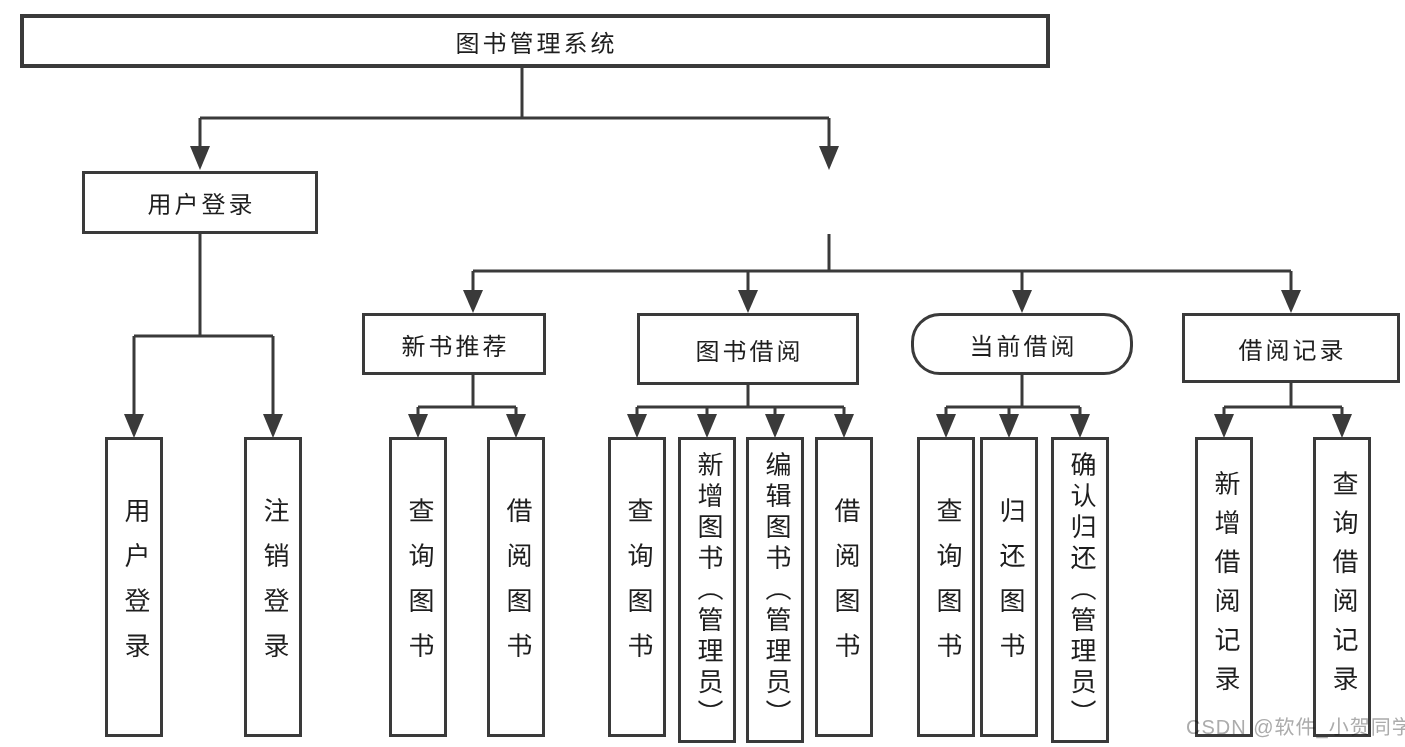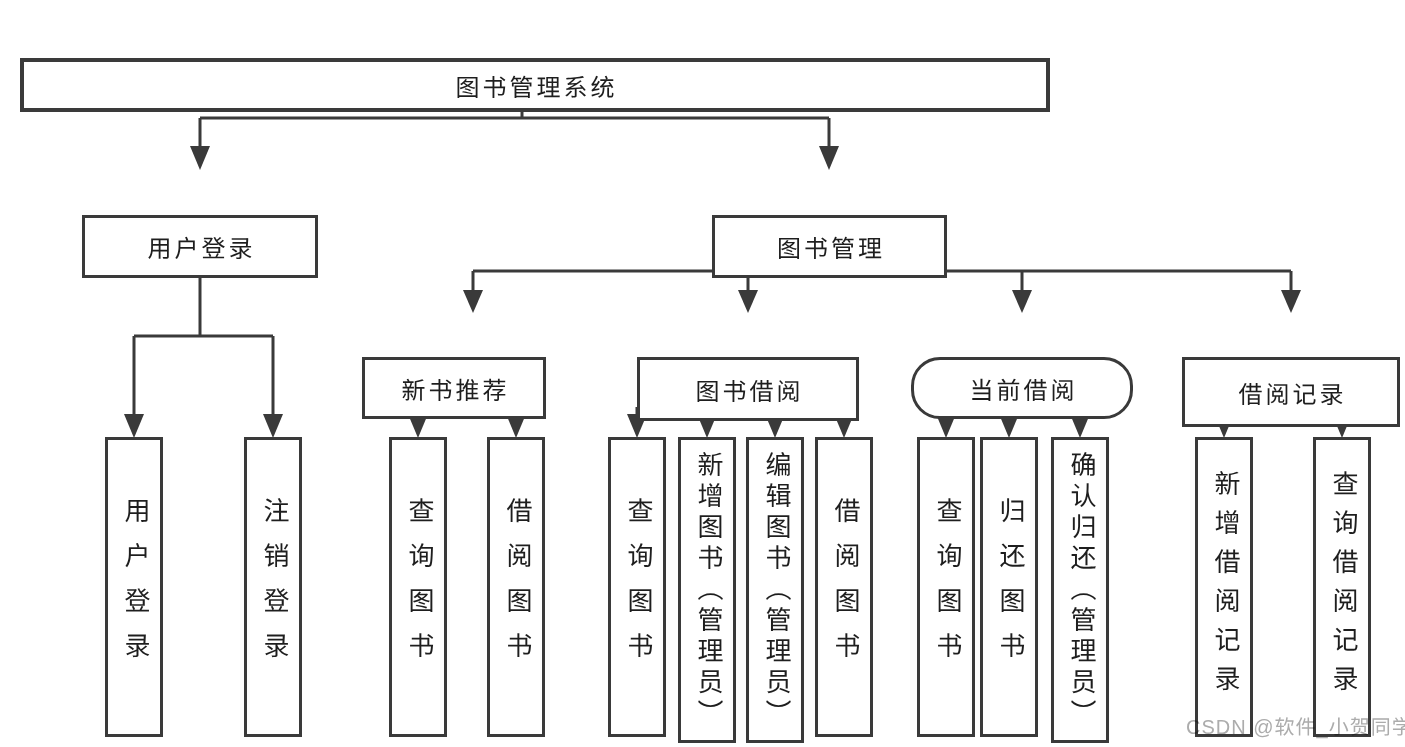--- a/index.html
+++ b/index.html
@@ -7,21 +7,21 @@
     position:relative;width:1405px;height:747px;background:#ffffff;overflow:hidden;
     font-family:"Liberation Sans","DejaVu Sans",sans-serif;
   }
   svg.wires{position:absolute;left:0;top:0;width:1405px;height:747px;}
   .box{
     position:absolute;box-sizing:border-box;background:#ffffff;
     border:3px solid #3a3a3a;color:#1e1e1e;
   }
   .hbox{
     display:flex;align-items:center;justify-content:center;
-    font-size:24px;letter-spacing:3px;padding-left:3px;white-space:nowrap;margin-top:44px;
+    font-size:24px;letter-spacing:3px;padding-left:3px;white-space:nowrap;
   }
   .root{border-width:4px;}
   .leaf{
     width:58px;height:300px;
     writing-mode:vertical-rl;text-orientation:mixed;
     text-align:center;font-size:26px;line-height:50px;letter-spacing:19px;
   }
   .leaf.long{letter-spacing:13px;}
   .leaf.admin{height:306px;letter-spacing:5px;}
   .watermark{
@@ -84,24 +84,23 @@
       <path d="M999 414 H1019 L1009 438 Z"></path>
       <path d="M1070 414 H1090 L1080 438 Z"></path>
       <path d="M1214 414 H1234 L1224 438 Z"></path>
       <path d="M1332 414 H1352 L1342 438 Z"></path>
     </g>
   </svg>
 
   <div class="box hbox root" style="left:20px;top:14px;width:1030px;height:54px;">图书管理系统</div>
 
   <div class="box hbox" style="left:82px;top:171px;width:236px;height:63px;">用户登录</div>
-  <div class="box hbox" style="left:712px;top:171px;width:235px;height:63px;">图书管理</div>
 
   <div class="box hbox" style="left:362px;top:313px;width:184px;height:62px;">新书推荐</div>
-  <div class="box hbox" style="left:637px;top:313px;width:222px;height:64px;text-align:right;">图书借阅</div>
+  <div class="box hbox" style="left:637px;top:313px;width:222px;height:72px;text-align:right;">图书借阅</div>
   <div class="box hbox" style="left:911px;top:313px;width:222px;height:62px;border-radius:29px;">当前借阅</div>
   <div class="box hbox" style="left:1182px;top:313px;width:218px;height:70px;">借阅记录</div>
 
   <div class="box leaf" style="left:105px;top:437px;">用户登录</div>
   <div class="box leaf" style="left:244px;top:437px;">注销登录</div>
 
   <div class="box leaf" style="left:389px;top:437px;">查询图书</div>
   <div class="box leaf" style="left:487px;top:437px;">借阅图书</div>
 
   <div class="box leaf" style="left:608px;top:437px;">查询图书</div>

